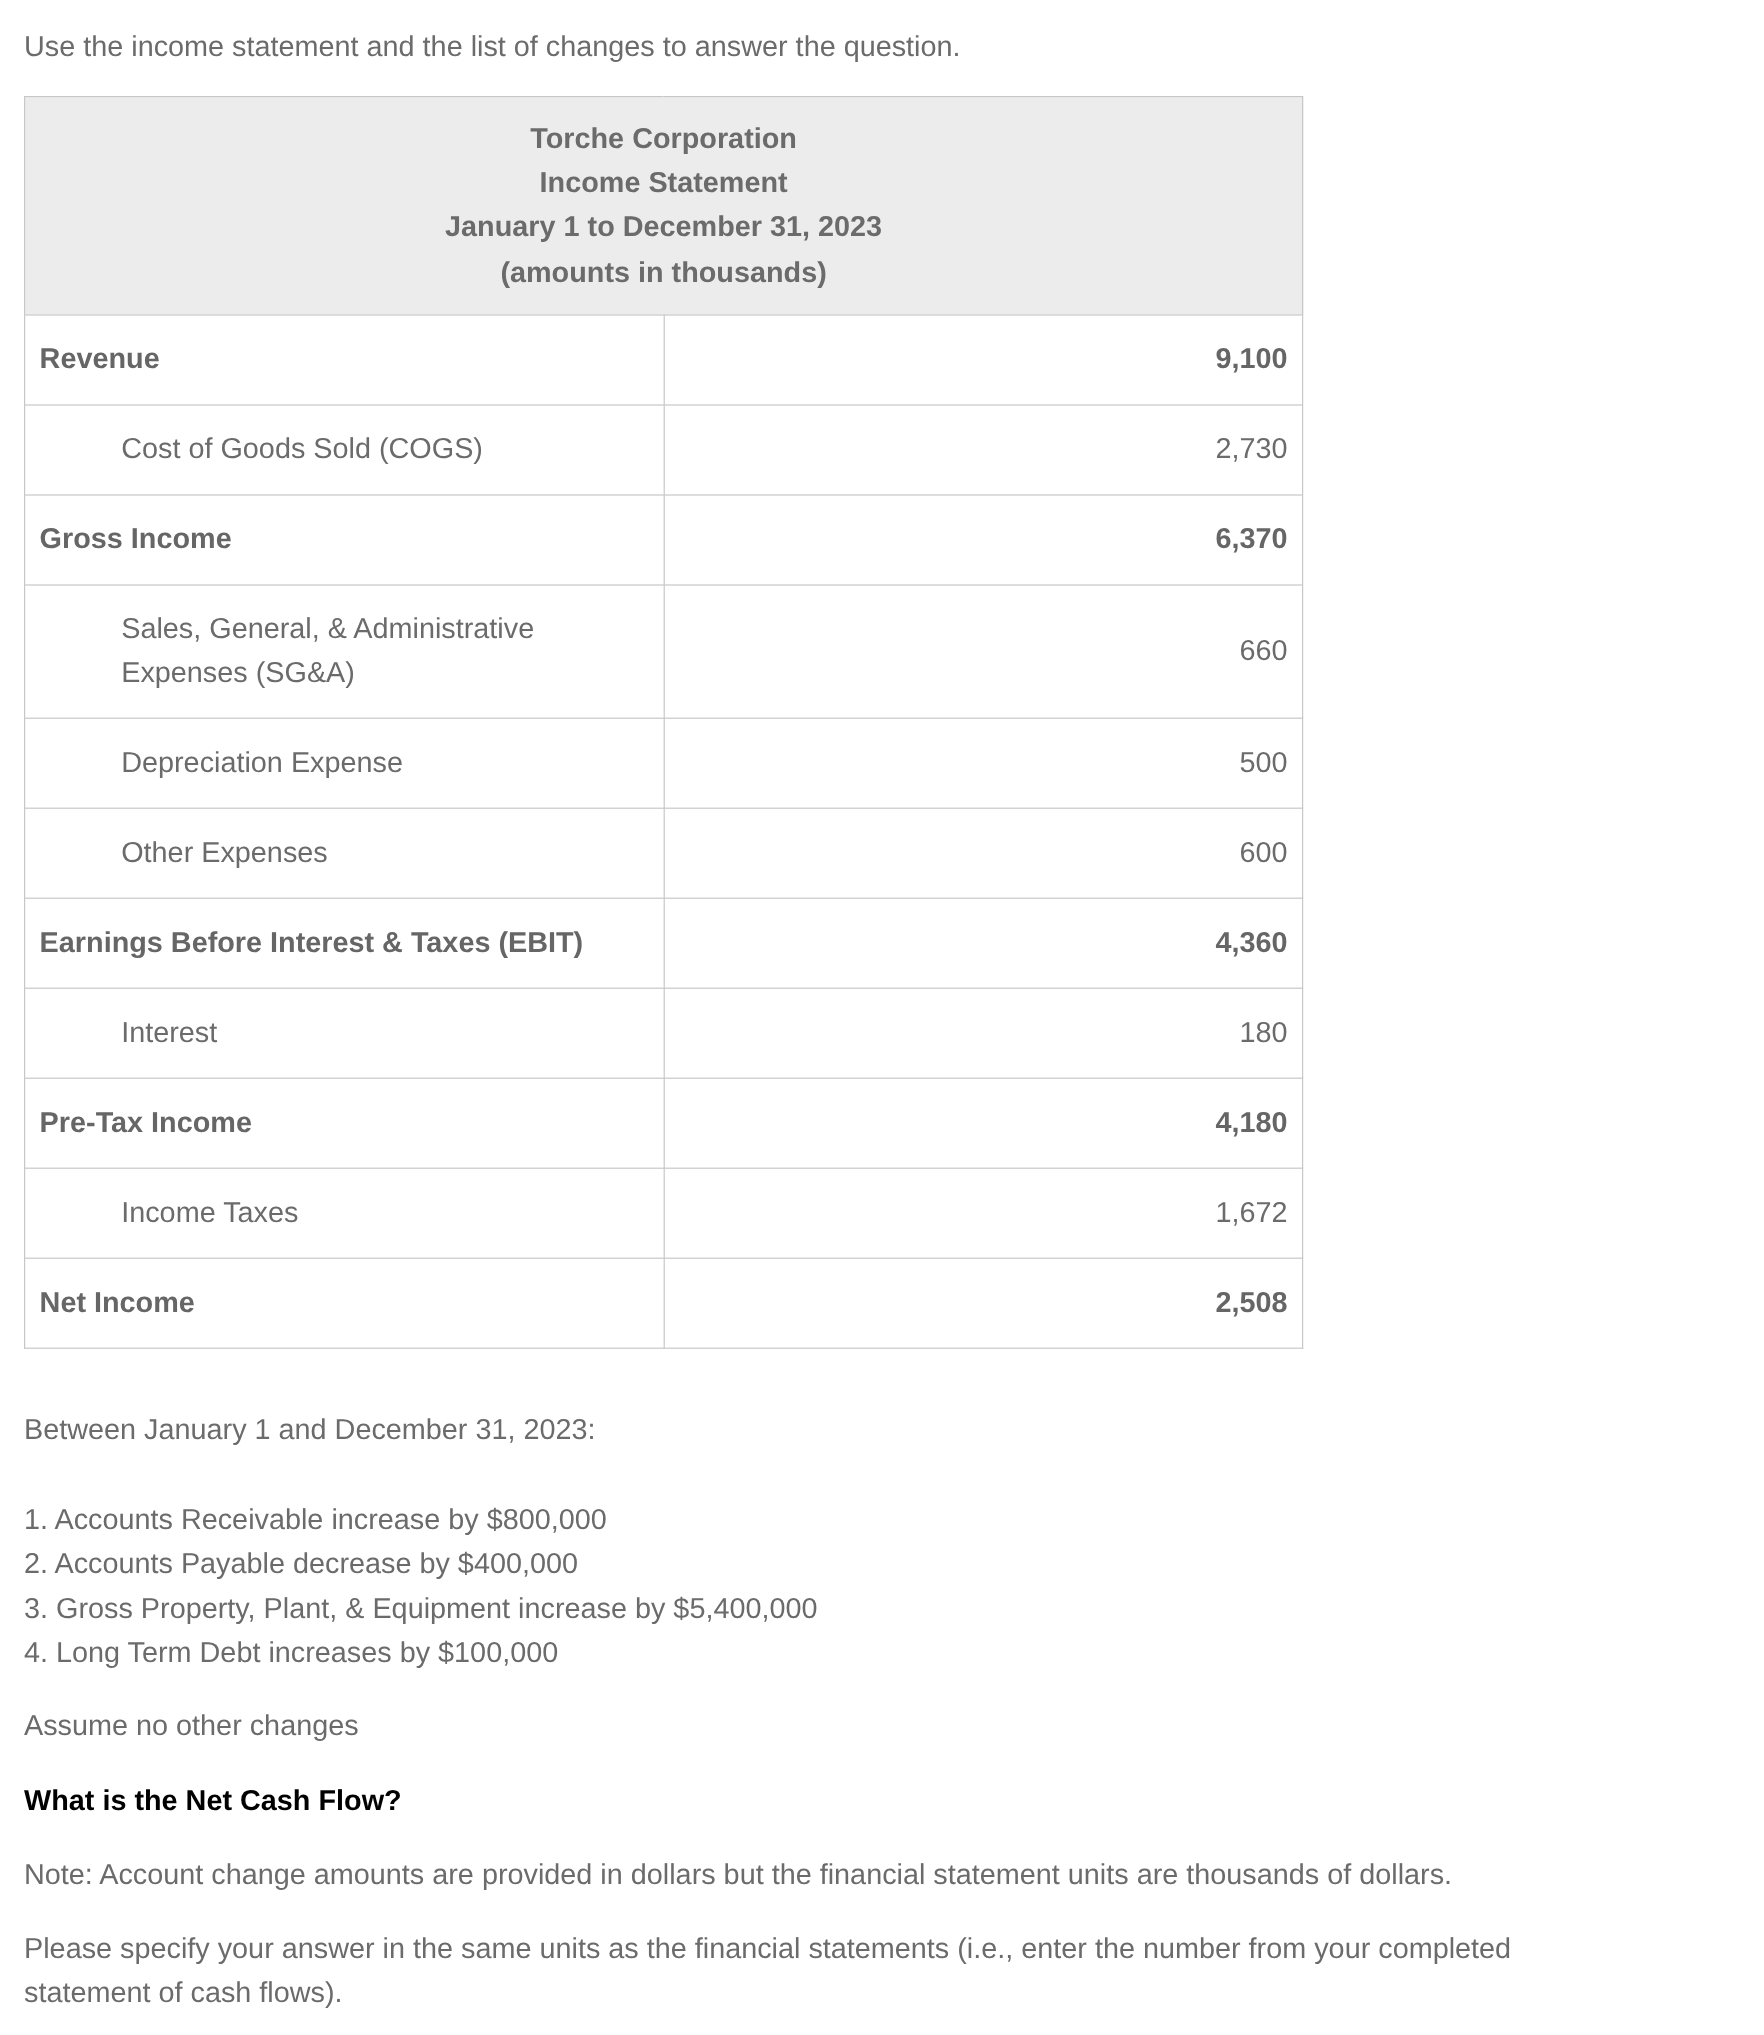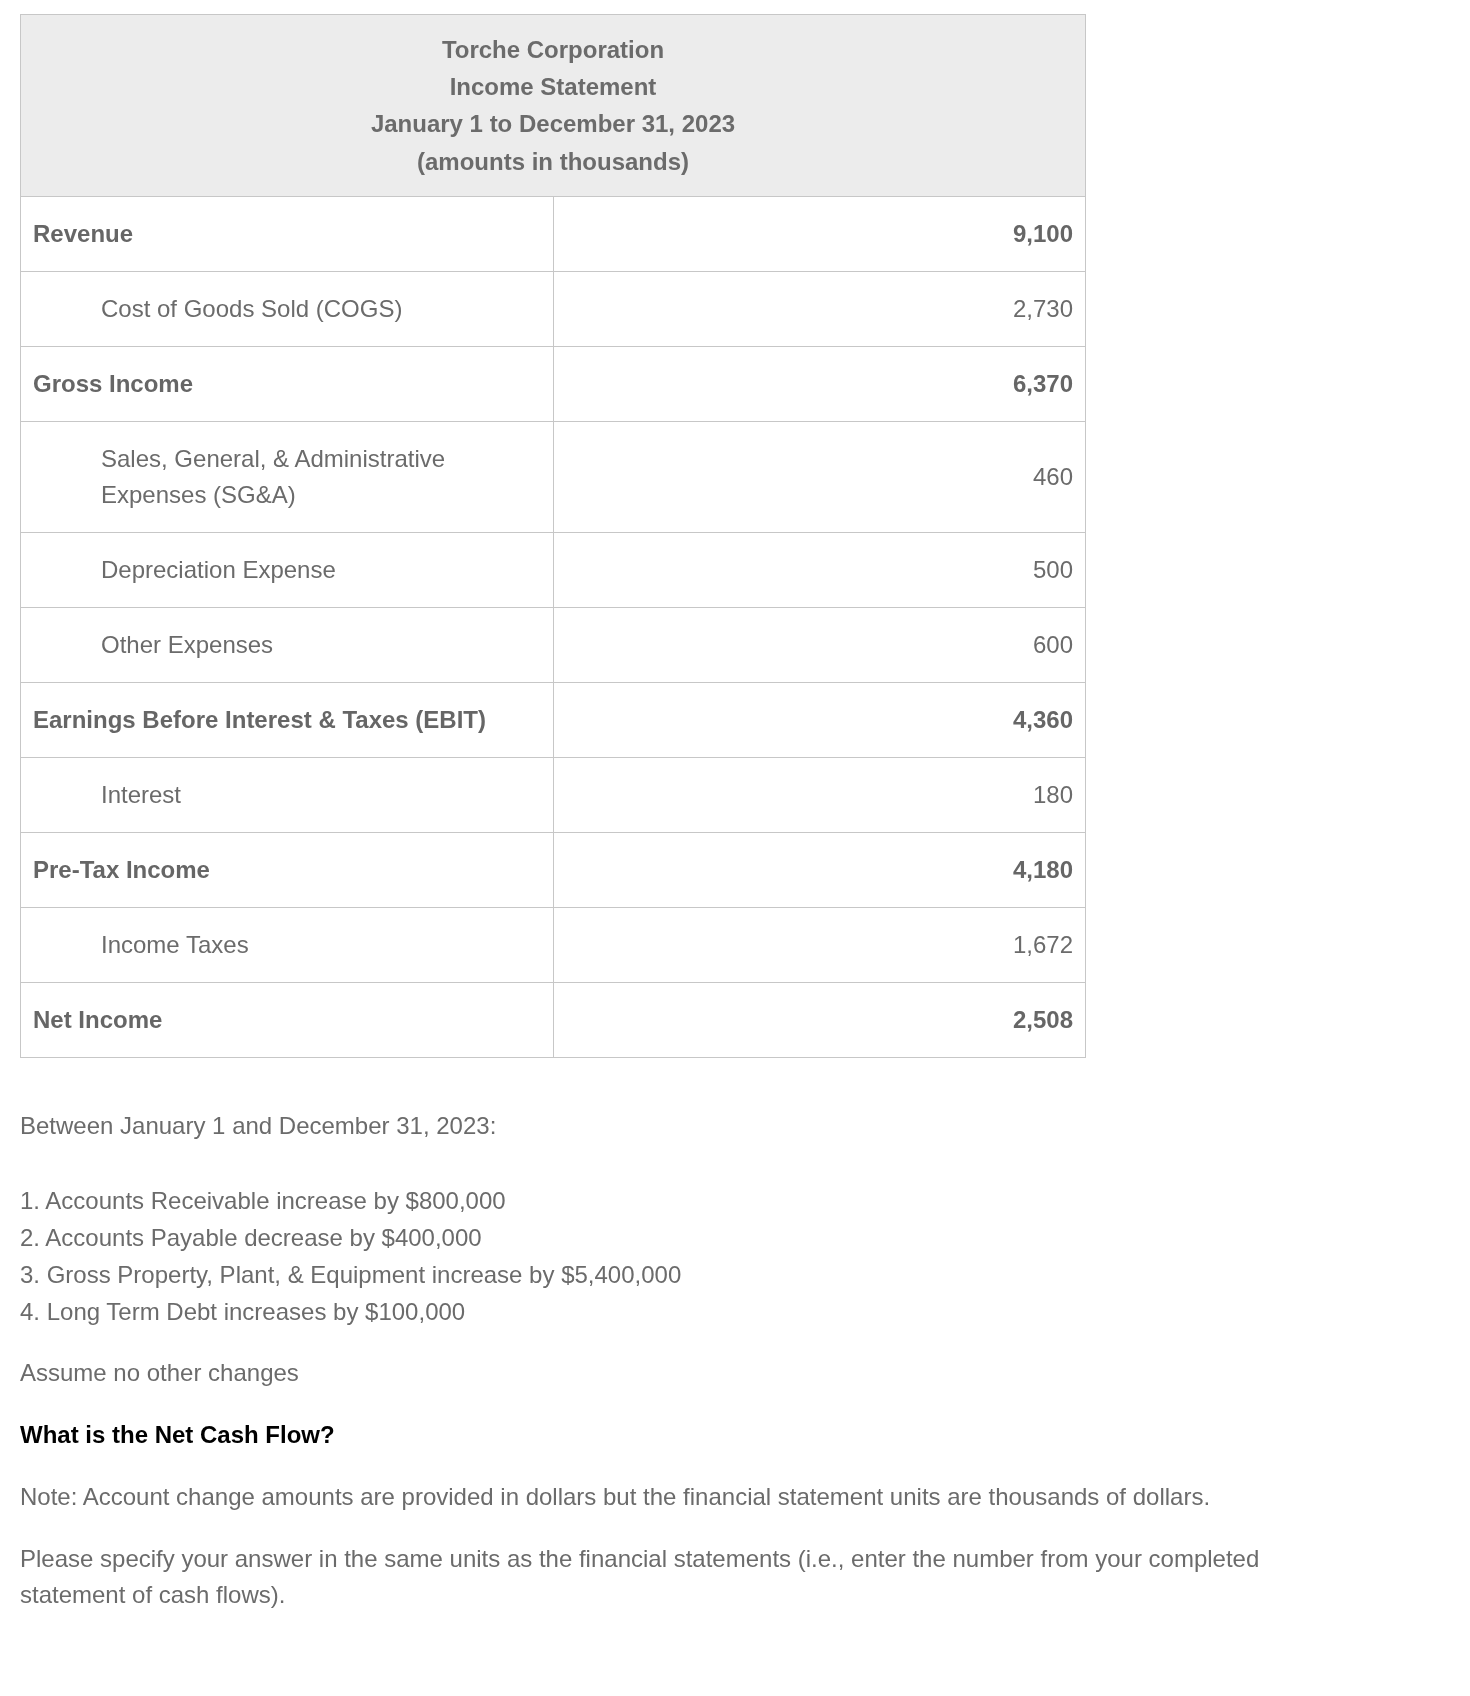--- a/index.html
+++ b/index.html
@@ -73,20 +73,21 @@
   .instruction {
     margin: 26px 0 0 0;
     max-width: 1255px;
   }
 </style>
 </head>
 <body>
 
 <div class="page">
 
+  <p class="intro">Use the income statement and the list of changes to answer the question.</p>
 
   <table class="income-statement">
     <thead>
       <tr>
         <th colspan="2">
           <div class="stmt-head-line">Torche Corporation</div>
           <div class="stmt-head-line">Income Statement</div>
           <div class="stmt-head-line">January 1 to December 31, 2023</div>
           <div class="stmt-head-line">(amounts in thousands)</div>
         </th>
@@ -100,21 +101,21 @@
       <tr class="row-indent">
         <td class="row-label">Cost of Goods Sold (COGS)</td>
         <td class="row-value">2,730</td>
       </tr>
       <tr class="row-bold">
         <td class="row-label">Gross Income</td>
         <td class="row-value">6,370</td>
       </tr>
       <tr class="row-indent">
         <td class="row-label">Sales, General, &amp; Administrative Expenses (SG&amp;A)</td>
-        <td class="row-value">460</td>
+        <td class="row-value">660</td>
       </tr>
       <tr class="row-indent">
         <td class="row-label">Depreciation Expense</td>
         <td class="row-value">500</td>
       </tr>
       <tr class="row-indent">
         <td class="row-label">Other Expenses</td>
         <td class="row-value">600</td>
       </tr>
       <tr class="row-bold">

